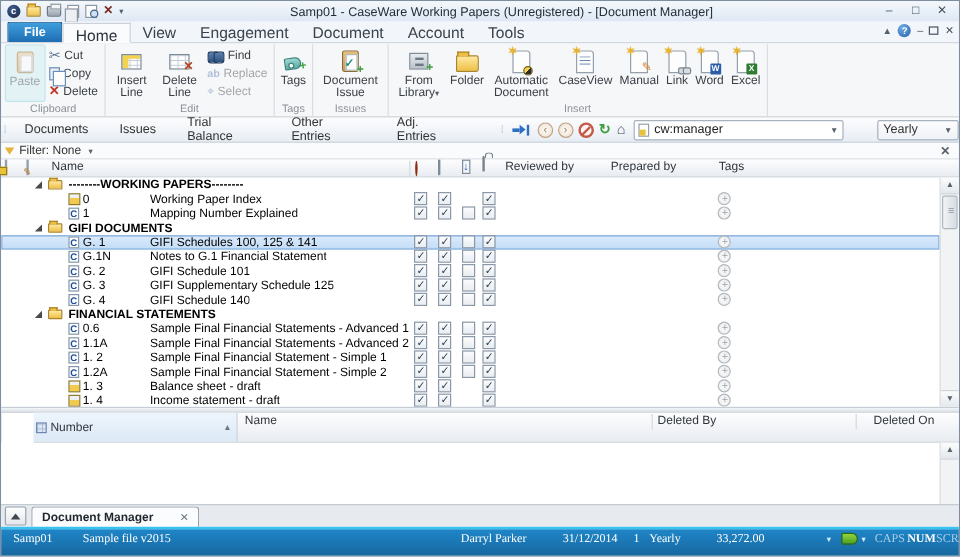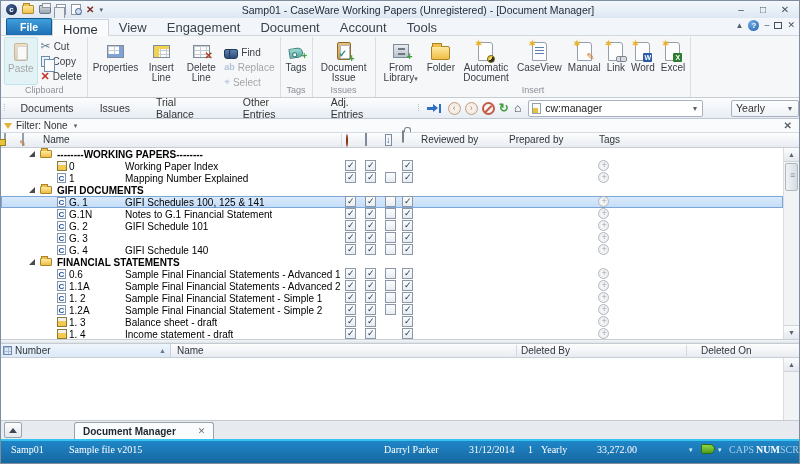--- a/index.html
+++ b/index.html
@@ -145,32 +145,32 @@
   .tagplus::after { content:"+"; position:absolute; left:2.5px; top:-1px; font-size:9px; color:#9ba1a7; }
 
   .vscroll { position:absolute; right:0; top:0; bottom:0; width:16px; background:#f2f3f5; border-left:1px solid #d8dce0; }
   .scroll-btn { height:14px; display:flex; align-items:center; justify-content:center; font-size:7px; color:#5a646e; background:linear-gradient(#fbfcfd,#e4e8ec); border-bottom:1px solid #cfd4d9; }
   .scroll-btn.bottom { position:absolute; bottom:0; left:0; right:0; border-top:1px solid #cfd4d9; border-bottom:none; }
   .scroll-thumb { position:absolute; top:15px; left:1px; right:1px; height:28px; background:linear-gradient(90deg,#f2f4f6,#d6dce2); border:1px solid #aeb7c0; border-radius:2px; }
   .scroll-thumb::after { content:"≡"; position:absolute; left:4px; top:6px; font-size:9px; color:#8a949e; }
 
   
   .splitter { height:4px; flex:none; background:linear-gradient(#f4f6f8,#dde2e7); border-bottom:1px solid #c4cbd2; }
-  .bottom-header { height:14px; flex:none; background:linear-gradient(#fdfdfe,#e8ecf1); border-bottom:1px solid #c6cdd4; position:relative; font-size:10px; color:#2f353b; }
+  .bottom-header { height:25px; flex:none; background:linear-gradient(#fdfdfe,#e8ecf1); border-bottom:1px solid #c6cdd4; position:relative; font-size:10px; color:#2f353b;margin-left:27px; }
   .bh-number { position:absolute; left:0; top:0; bottom:0; width:170px; background:linear-gradient(#eef5fd,#dce9f7); border-right:1px solid #c9d2da; display:flex; align-items:center; padding-left:2px; gap:3px; }
   .bh-sort { font-size:7px; color:#6b7680; margin-left:auto; margin-right:4px; }
   .mini-grid { width:9px; height:9px; border:1px solid #6f87b0; background:#dce8f6; background-image:linear-gradient(#a9bdd6 1px, transparent 1px), linear-gradient(90deg,#a9bdd6 1px, transparent 1px); background-size:4px 4px; }
   .bottom-body { flex:1; background:#fff; position:relative; }
   .bscroll { position:absolute; right:0; top:0; bottom:0; width:16px; background:#f2f3f5; border-left:1px solid #d8dce0; }
 
   
   .tabbar { height:19px; flex:none; background:#e7eaee; border-top:1px solid #c4cbd2; display:flex; align-items:flex-end; padding-left:3px; }
   .pin-btn { width:18px; height:16px; border:1px solid #9aa4ae; background:linear-gradient(#fdfdfe,#e4e8ec); border-radius:2px; margin:0 4px 1px 0; display:flex; align-items:center; justify-content:center; }
   .pin-glyph { width:0; height:0; border-left:4px solid transparent; border-right:4px solid transparent; border-bottom:5px solid #3e4650; position:relative; }
-  .doc-tab { height:17px; background:#fbfcfd; border:1px solid #9aa4ae; border-bottom:none; border-radius:3px 3px 0 0; display:flex; align-items:center; gap:22px; padding:0 8px; font-size:10px; font-weight:bold; color:#1f262d;margin-left:48px; }
+  .doc-tab { height:17px; background:#fbfcfd; border:1px solid #9aa4ae; border-bottom:none; border-radius:3px 3px 0 0; display:flex; align-items:center; gap:22px; padding:0 8px; font-size:10px; font-weight:bold; color:#1f262d; }
   .tab-close { color:#6b7680; font-weight:normal; font-size:9px; }
 
   
   .statusbar { height:24px; flex:none; background:linear-gradient(#1f86c8,#17679f); border-top:2px solid #35c3f0; position:relative; color:#fff; font-size:10px;font-family:Liberation Serif, serif; }
   .sb { position:absolute; top:3px; white-space:nowrap; }
   .sb.dim { color:#a8cde6; }
   .sb-spell { position:absolute; top:3px; left:700px; width:14px; height:10px; background:linear-gradient(#8fd641,#4f9e1d); border-radius:2px 6px 6px 2px; border:1px solid #2f6b10; }
   .sb-caret { position:absolute; top:5px; font-size:7px; color:#d7ecf8; }
 </style>
 </head>
@@ -235,26 +235,20 @@
               <span class="ic-redx">✕</span>
               <span>Delete</span>
             </div>
         </div>
       </div>
       <div class="rgroup-label">Clipboard</div>
     </div>
 
     <div class="rgroup">
       <div class="rgroup-content">
-        <div class="bigbtn" style="max-width:58px">
-          <span class="bicon">
-              <span class="ic-table" style="box-shadow:inset -4px -3px 0 #7da3d8;"></span>
-            </span>
-          <span class="blabel">Properties</span>
-        </div>
         <div class="bigbtn" style="max-width:40px">
           <span class="bicon">
               <span class="ic-table" style="box-shadow:inset 5px 3px 0 #f2d24e;"></span>
             </span>
           <span class="blabel">Insert Line</span>
         </div>
         <div class="bigbtn" style="max-width:40px">
           <span class="bicon">
               <span class="ic-table" style="position:relative">
                 <span style="position:absolute;right:-4px;bottom:-4px;color:#b3421f;font-weight:bold;font-size:10px;">✕</span>
@@ -270,20 +264,21 @@
           <div class="smallbtn dis">
               <span class="ic-replace">ab</span>
               <span>Replace</span>
             </div>
           <div class="smallbtn dis">
               <span class="ic-select">⌖</span>
               <span>Select</span>
             </div>
         </div>
       </div>
+      <div class="rgroup-label">Edit</div>
     </div>
 
     <div class="rgroup">
       <div class="rgroup-content">
         <div class="bigbtn">
           <span class="bicon">
               <span class="ic-tag">
                 <span class="plus-badge">+</span>
               </span>
             </span>
@@ -491,20 +486,21 @@
           <span class="doc-name">GIFI Schedule 101</span>
           <span class="cb checked" style="left: 344px;"></span>
           <span class="cb checked" style="left: 364px;"></span>
           <span class="cb" style="left: 384px;"></span>
           <span class="cb checked" style="left: 401px;"></span>
           <span class="tagplus"></span>
         </div>
         <div class="lrow">
           <span class="doc-ic ic-cv">C</span>
           <span class="doc-num">G. 3</span>
+          <span class="doc-name">GIFI Supplementary Schedule 125</span>
           <span class="cb checked" style="left: 344px;"></span>
           <span class="cb checked" style="left: 364px;"></span>
           <span class="cb" style="left: 384px;"></span>
           <span class="cb checked" style="left: 401px;"></span>
           <span class="tagplus"></span>
         </div>
         <div class="lrow">
           <span class="doc-ic ic-cv">C</span>
           <span class="doc-num">G. 4</span>
           <span class="doc-name">GIFI Schedule 140</span>

